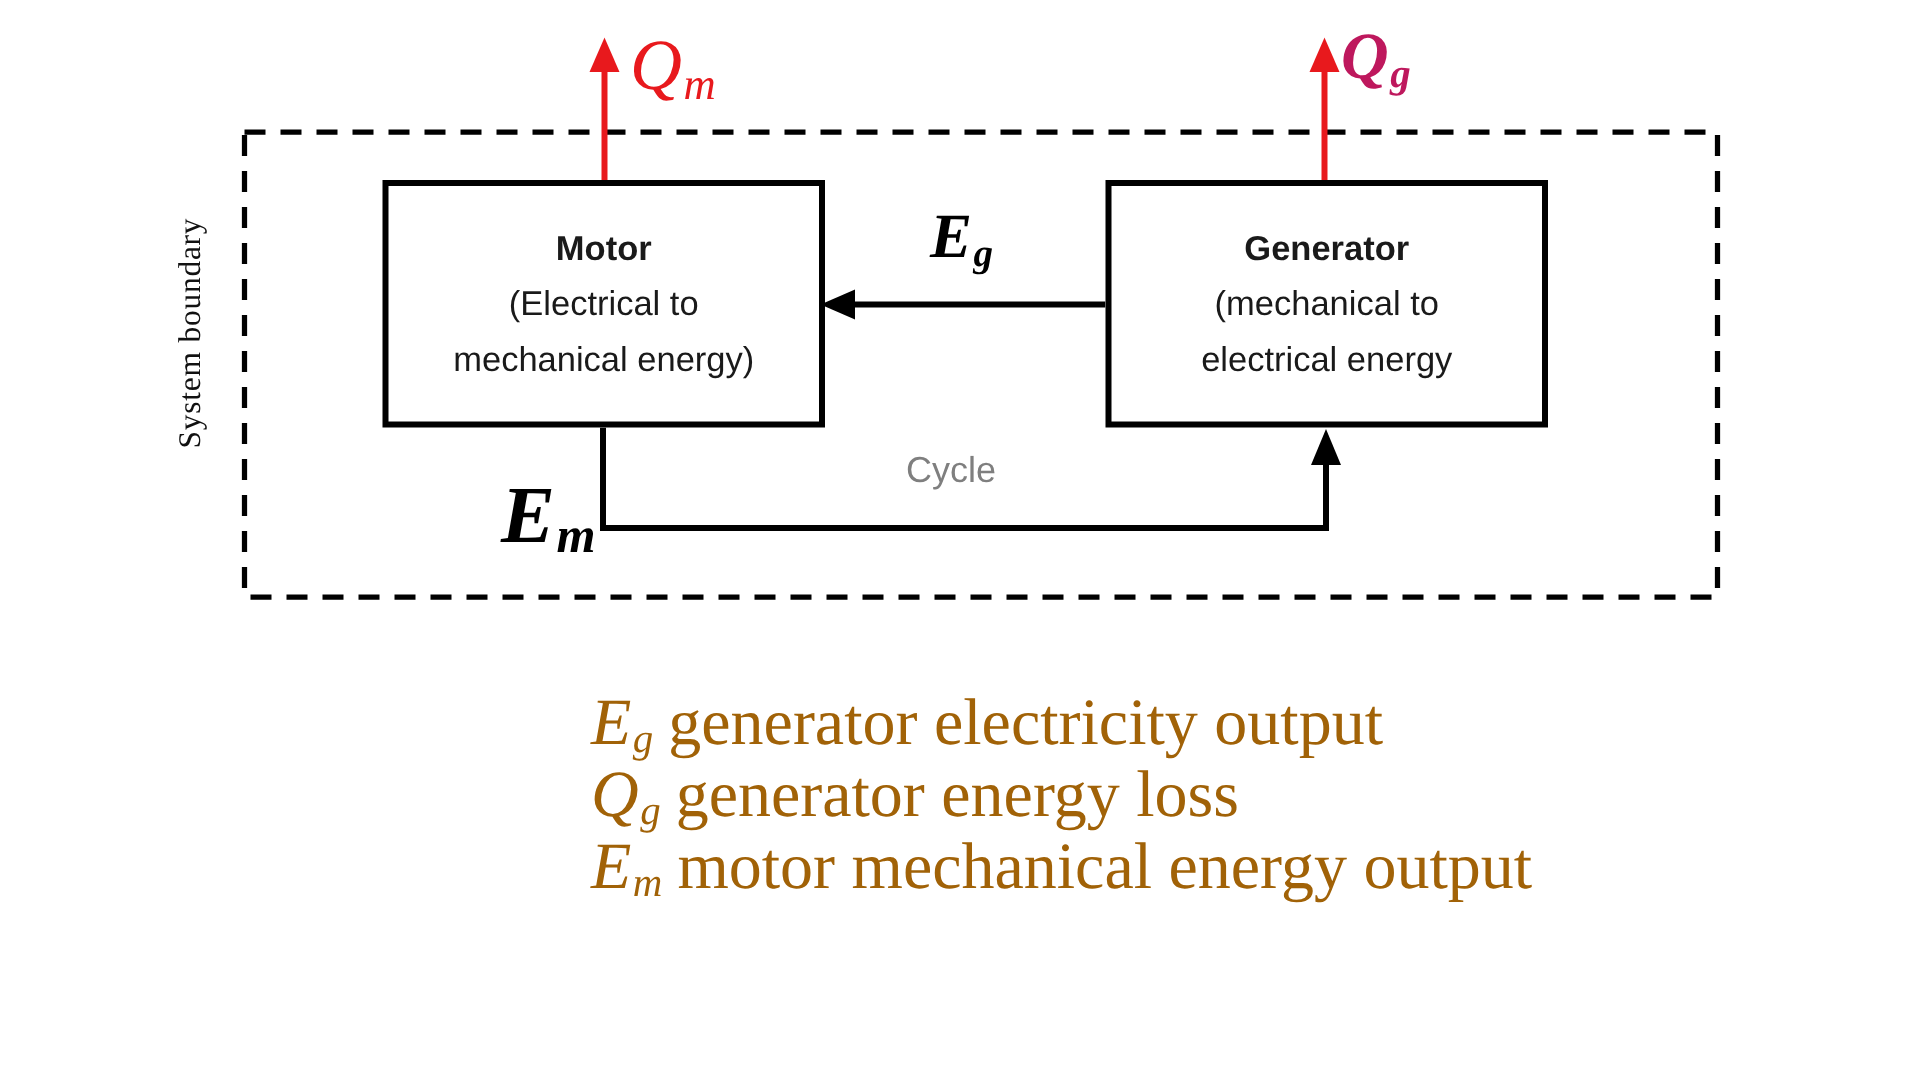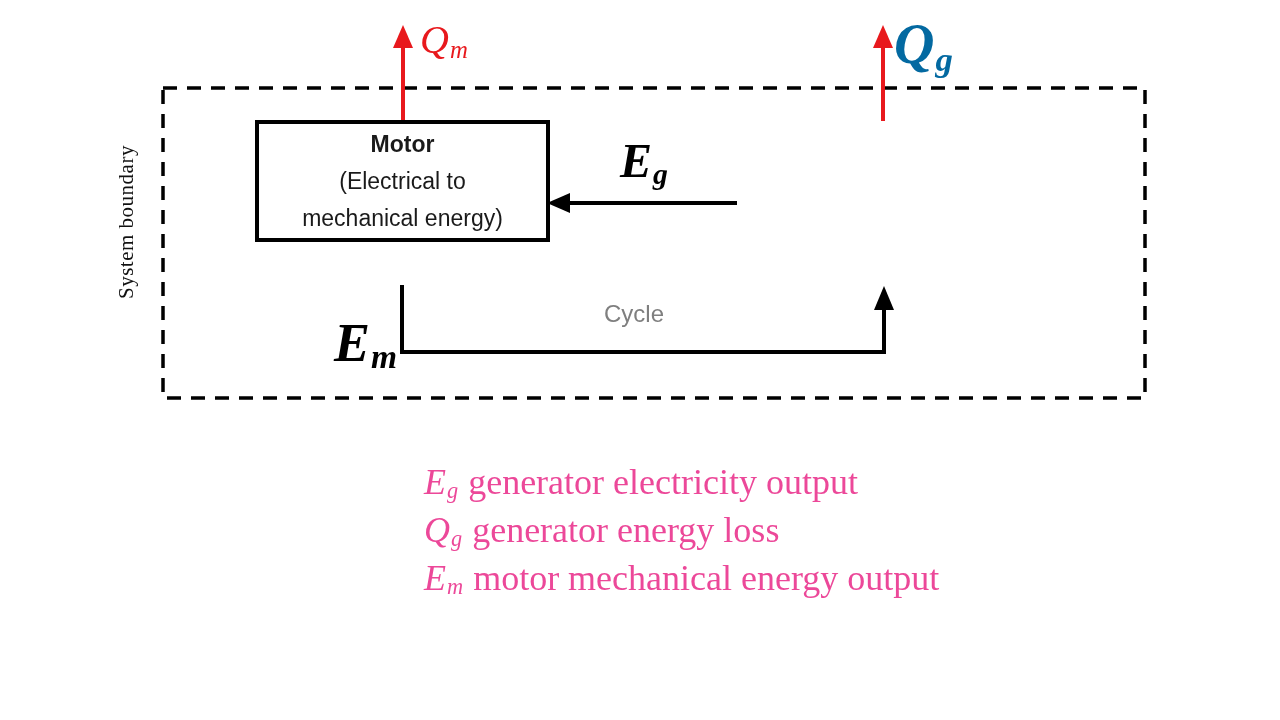--- a/index.html
+++ b/index.html
@@ -12,49 +12,49 @@
   
   .boundary-label{
     position:absolute;left:114px;top:124px;height:196px;
     writing-mode:vertical-rl;transform:rotate(180deg);
     font-family:"Liberation Serif",serif;font-size:21px;color:#111111;
     text-align:center;letter-spacing:0.5px;white-space:nowrap;
   }
 
   
   .box{
-    position:absolute;width:295px;height:122px;box-sizing:border-box;
+    position:absolute;width:295px;height:165px;box-sizing:border-box;
     border:4px solid #000000;background:#ffffff;
     display:flex;flex-direction:column;align-items:center;justify-content:center;
     font-size:23px;line-height:37px;color:#1a1a1a;text-align:center;
   }
   .box-motor{left:255px;top:120px;}
   .box-generator{left:737px;top:120px;}
   .box-title{font-weight:bold;}
 
   
   .math-label{
     position:absolute;font-family:"Liberation Serif",serif;font-style:italic;
     color:#000000;white-space:nowrap;line-height:1;
   }
   .math-label .sub{font-size:0.62em;position:relative;top:0.22em;margin-left:1px;}
-  .lbl-qm{left:420px;top:20px;font-size:40px;font-weight:400;color:#e8191d;}
-  .lbl-qg{left:894px;top:16px;font-size:56px;font-weight:700;color:#0369a1;}
-  .lbl-eg{left:620px;top:137px;font-size:48px;font-weight:700;}
+  .lbl-qm{left:420px;top:20px;font-size:48px;font-weight:400;color:#e8191d;}
+  .lbl-qg{left:894px;top:16px;font-size:44px;font-weight:700;color:#be185d;}
+  .lbl-eg{left:620px;top:137px;font-size:42px;font-weight:700;}
   .lbl-em{left:334px;top:316px;font-size:54px;font-weight:700;}
 
   .cycle-label{
     position:absolute;left:604px;top:301px;
     font-size:24px;color:#7f7f7f;line-height:1.1;
   }
 
   
   .legend{
-    position:absolute;left:424px;top:458px;
-    font-family:"Liberation Serif",serif;font-size:36px;color:#ec4899;
+    position:absolute;left:394px;top:458px;
+    font-family:"Liberation Serif",serif;font-size:44px;color:#a16207;
   }
   .legend-row{height:48px;line-height:48px;white-space:nowrap;}
   .legend-sym{font-style:italic;}
   .legend-sym .sub{font-size:0.62em;font-style:italic;position:relative;top:0.18em;margin-left:1px;}
   .legend-desc{margin-left:10px;}
 </style>
 </head>
 <body>
 
 <div class="stage">
@@ -77,20 +77,25 @@
   </svg>
 
   <div class="boundary-label">System boundary</div>
 
   <div class="box box-motor">
     <div class="box-title">Motor</div>
     <div>(Electrical to</div>
     <div>mechanical energy)</div>
   </div>
 
+  <div class="box box-generator">
+    <div class="box-title">Generator</div>
+    <div>(mechanical to</div>
+    <div>electrical energy</div>
+  </div>
 
   <div class="math-label lbl-qm"><span class="base">Q</span><span class="sub">m</span></div>
 
   <div class="math-label lbl-qg"><span class="base">Q</span><span class="sub">g</span></div>
 
   <div class="math-label lbl-eg"><span class="base">E</span><span class="sub">g</span></div>
 
   <div class="math-label lbl-em"><span class="base">E</span><span class="sub">m</span></div>
 
   <div class="cycle-label">Cycle</div>

